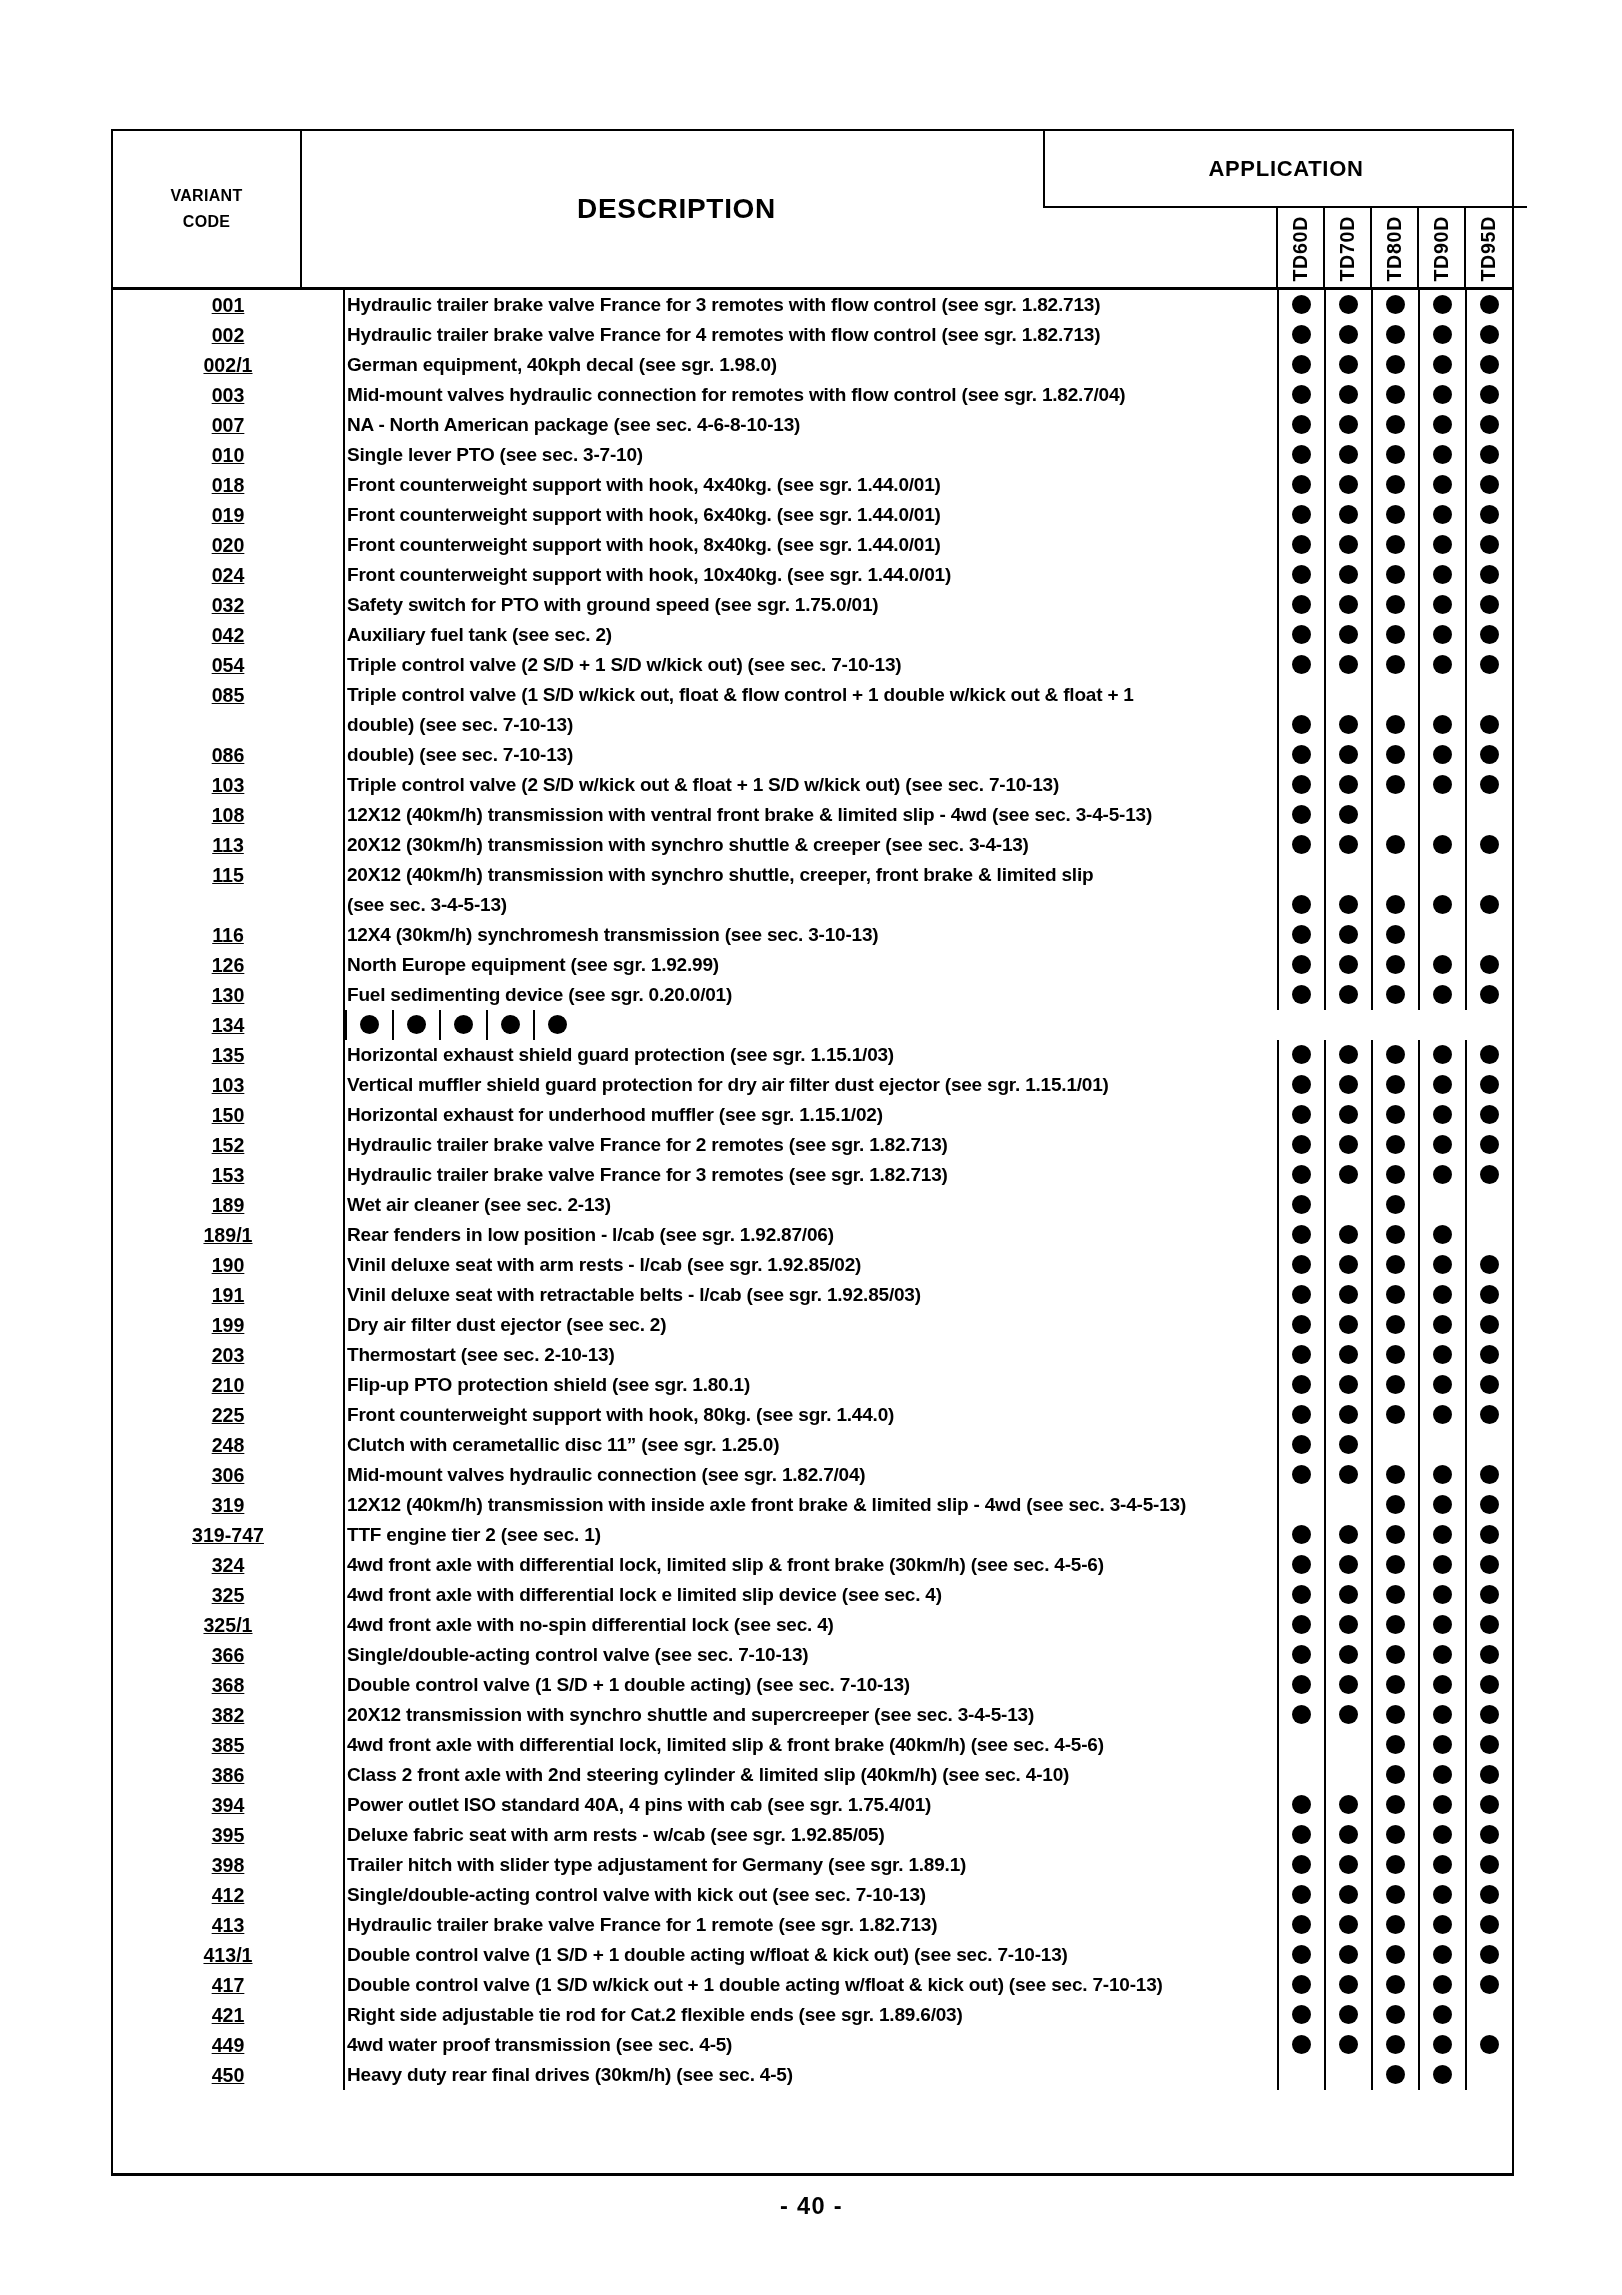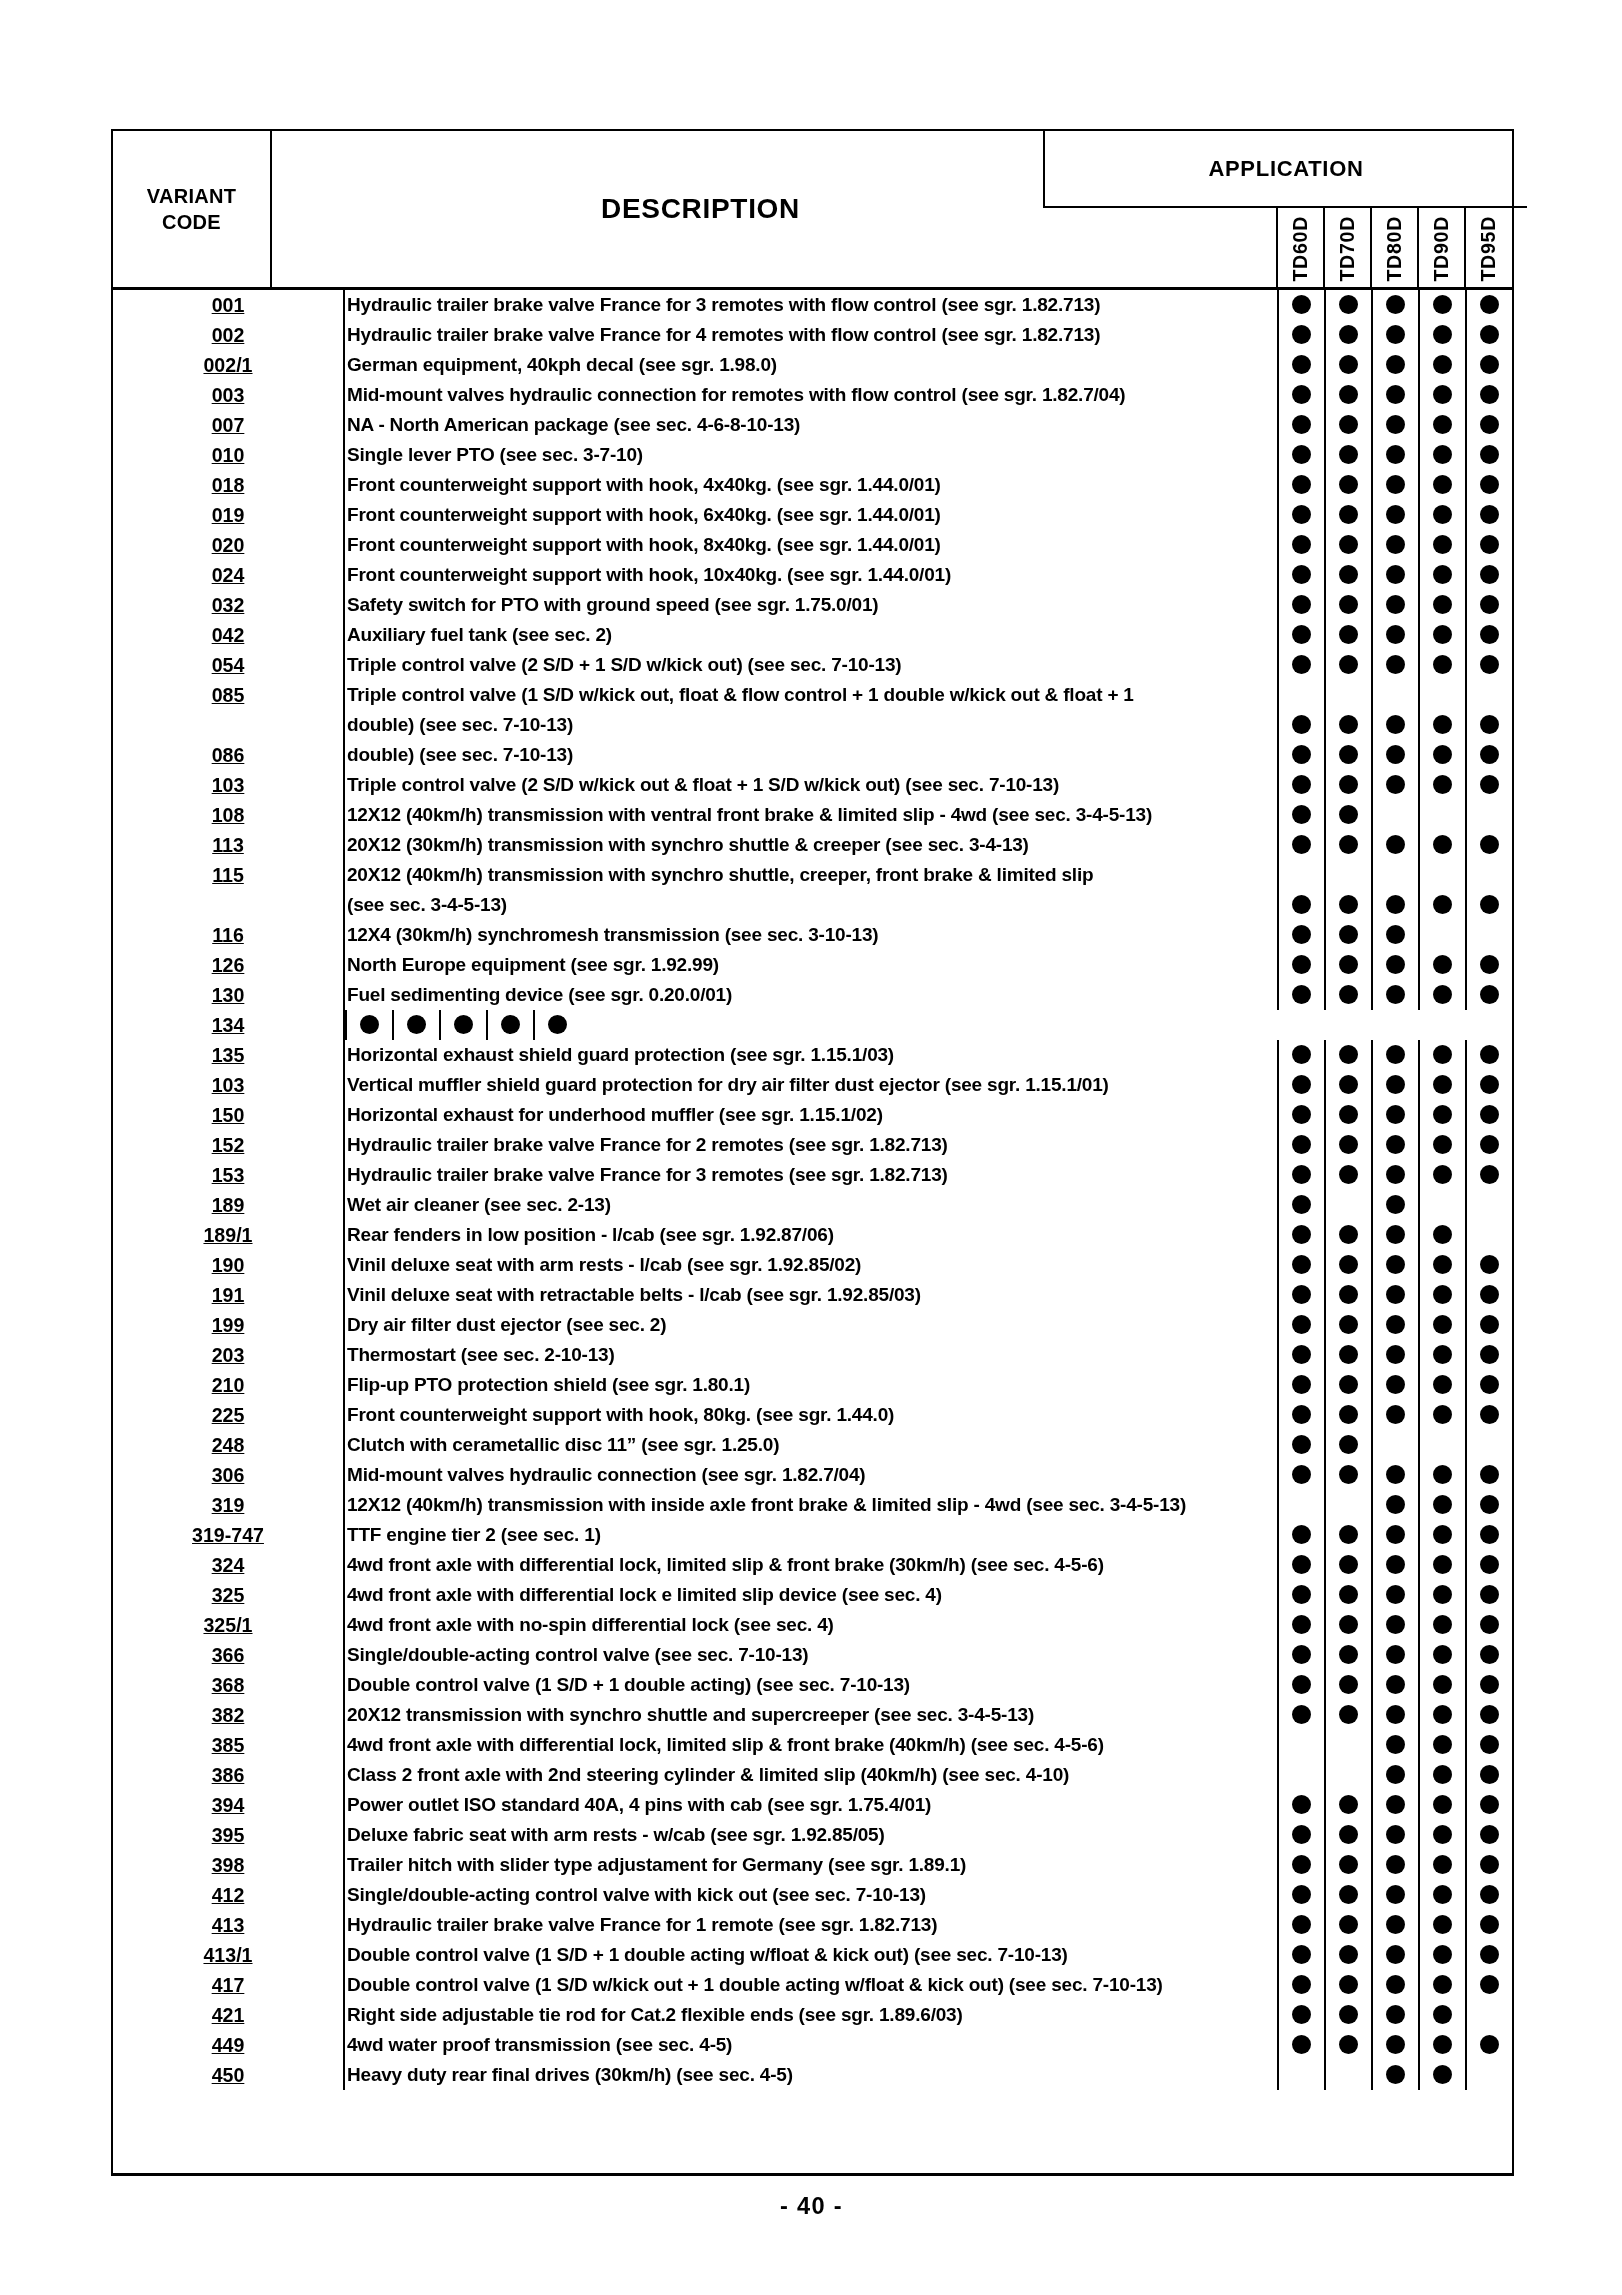--- a/index.html
+++ b/index.html
@@ -11,29 +11,29 @@
   .page { position:relative; width:1623px; height:2295px; background:#fff; overflow:hidden; }
 
   .vtable {
     position:absolute; left:111px; top:129px; width:1403px; height:2047px;
     border:2.6px solid #000; border-bottom-width:3.9px; box-sizing:border-box;
   }
 
   
   .thead { position:relative; height:156px; border-bottom:3.9px solid #000; box-sizing:content-box; }
   .code-h {
-    position:absolute; left:0; top:0; width:159px; height:156px;
+    position:absolute; left:0; top:0; width:189px; height:156px;
     border-right:2px solid #000; box-sizing:border-box;
     display:flex; flex-direction:column; align-items:center; justify-content:center;
-    font-size:20px; line-height:26px; letter-spacing:0.3px;
+    font-size:16px; line-height:26px; letter-spacing:0.3px;
   }
   .desc-h {
     position:absolute; left:197px; top:0; width:733px; height:156px;
     display:flex; align-items:center; justify-content:center;
-    font-size:28px; letter-spacing:0.7px;margin-left:24px;
+    font-size:28px; letter-spacing:0.7px;
   }
   .app-box {
     position:absolute; left:930px; top:0; width:484px; height:77px;
     border-left:2px solid #000; border-bottom:2px solid #000; box-sizing:border-box;
     display:flex; align-items:center; justify-content:center;
     font-size:22px; letter-spacing:0.7px;
   }
   .model-cells {
     position:absolute; right:0; bottom:0; height:80px; width:236px;
     display:flex;

